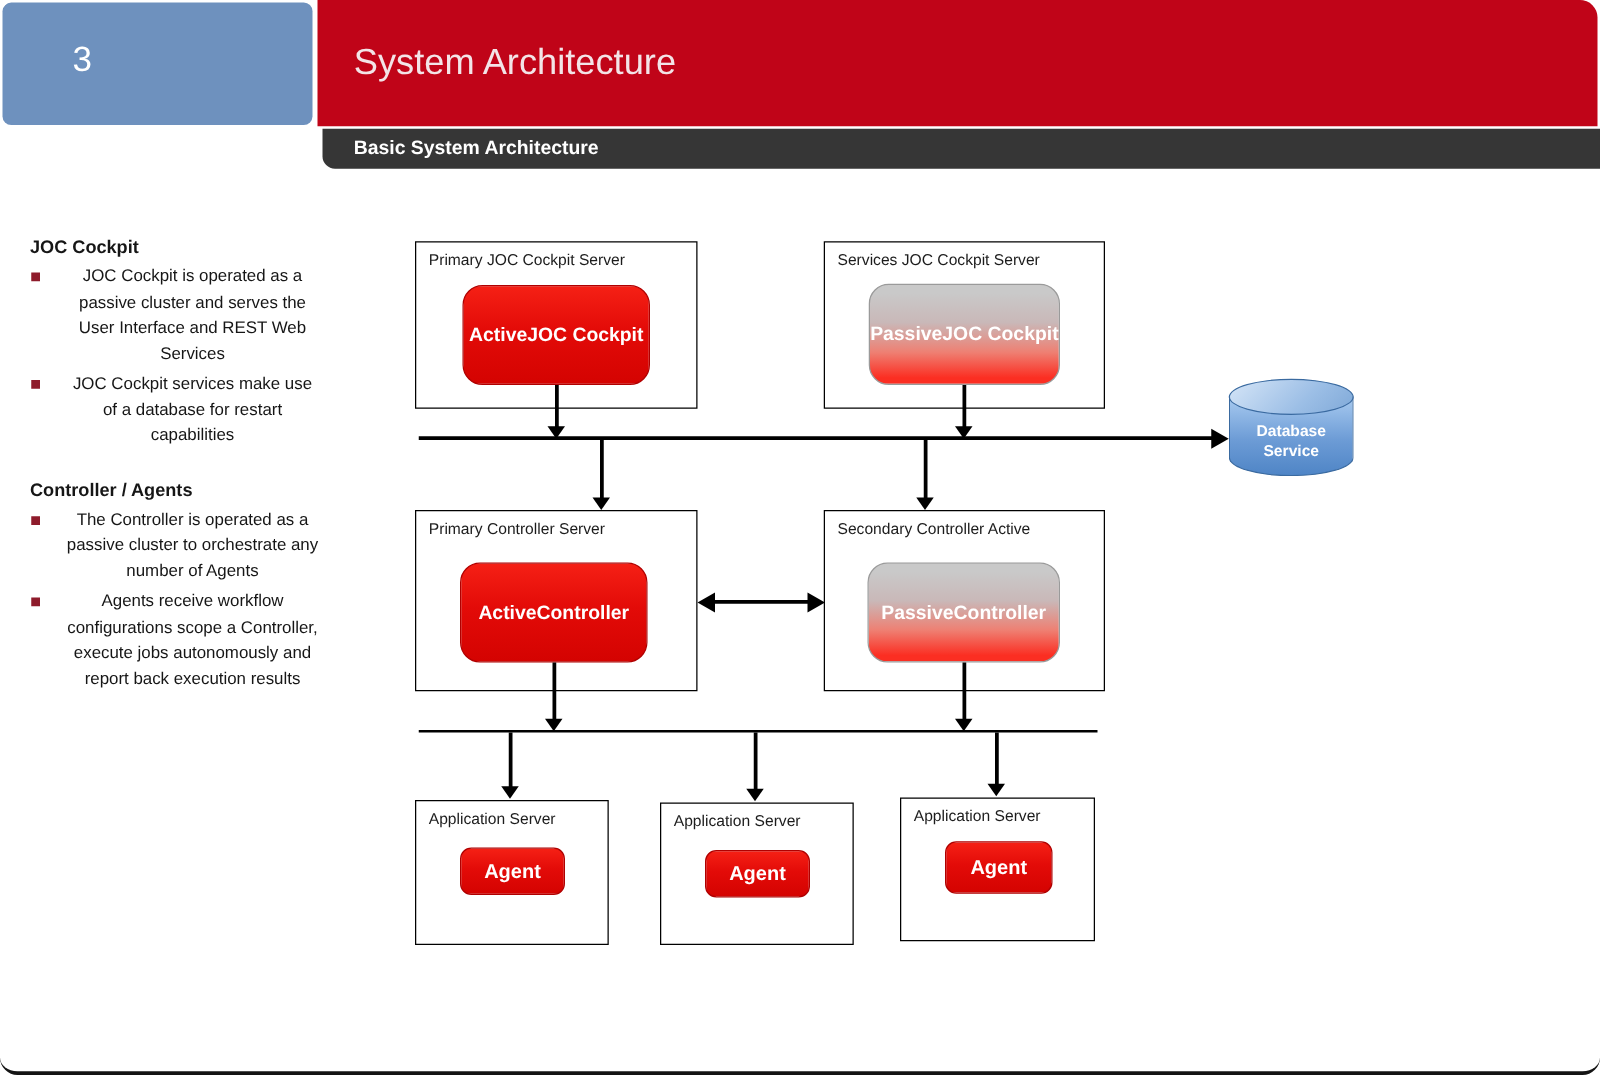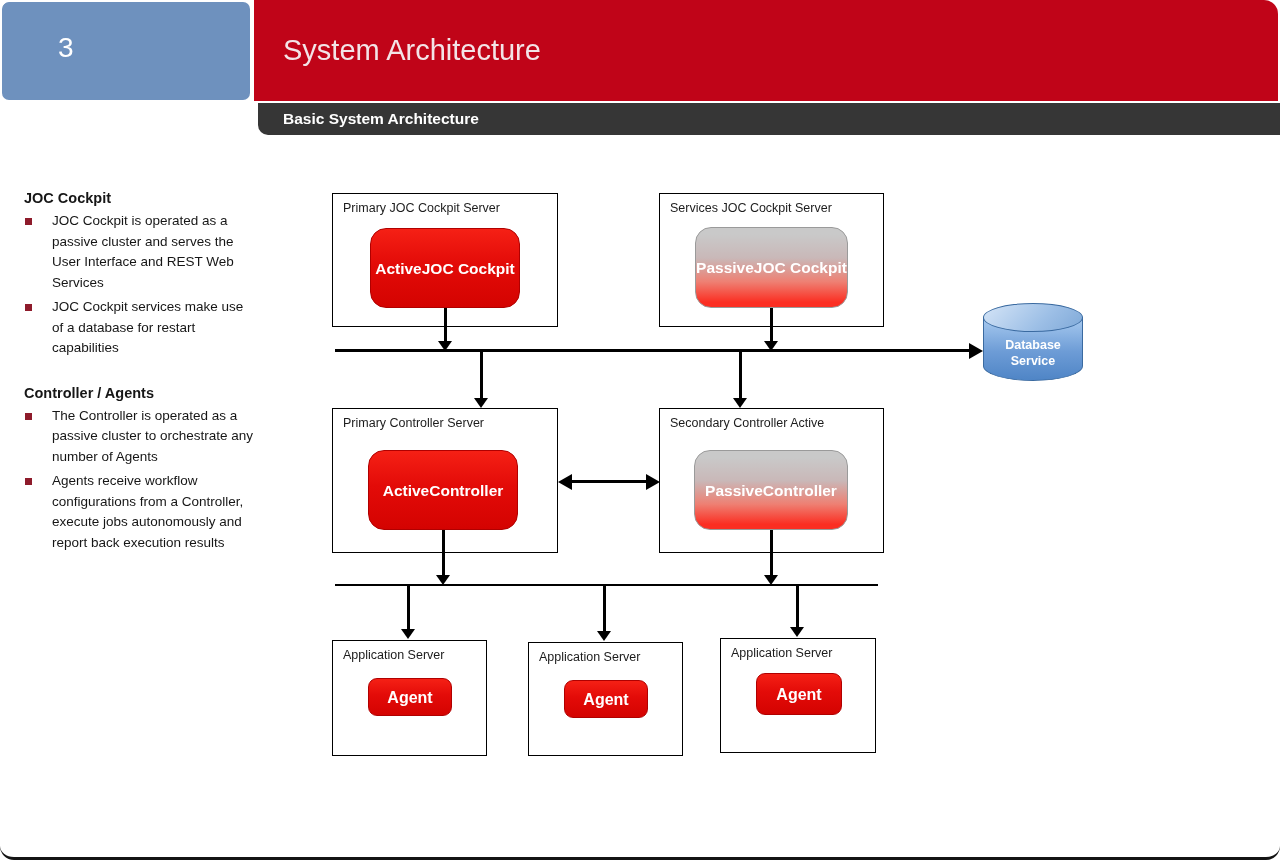--- a/index.html
+++ b/index.html
@@ -35,21 +35,21 @@
   }
   .subtitle-bar .subtitle {
     color:#ffffff; font-size:15.5px; font-weight:bold; padding-left:25px;
   }
 
   
   .sidebar { position:absolute; left:24px; top:190px; width:236px; color:#161616; }
   .section { margin-bottom:26px; }
   .section h3 { font-size:14.5px; font-weight:bold; margin-bottom:5px; }
   .bullet { position:relative; padding-left:28px; margin-bottom:4px;
-            font-size:13.5px; line-height:20.5px; width:232px; }
+            font-size:13.5px; line-height:20.5px; width:232px;text-align:center; }
   .bullet .sq { position:absolute; left:1px; top:7px; width:7px; height:7px;
                 background:#8E1B2B; }
 
   
   .server { position:absolute; background:#ffffff; border:1px solid #000000; }
   .server .lbl { font-size:12.5px; color:#1c1c1c; padding:7px 0 0 10px; white-space:nowrap; }
 
   .comp {
     position:absolute; display:flex; 
     align-items:center; justify-content:center;
@@ -124,21 +124,21 @@
       </div>
     </div>
     <div class="section">
       <h3>Controller / Agents</h3>
       <div class="bullet">
         <span class="sq"></span>
         <span>The Controller is operated as a passive cluster to orchestrate any number of Agents</span>
       </div>
       <div class="bullet">
         <span class="sq"></span>
-        <span>Agents receive workflow configurations from a Controller, execute jobs autonomously and report back execution results</span>
+        <span>Agents receive workflow configurations scope a Controller, execute jobs autonomously and report back execution results</span>
       </div>
     </div>
   </div>
 
   <div class="server" style="left:332px; top:193px; width:226px; height:134px;">
     <div class="lbl">Primary JOC Cockpit Server</div>
   </div>
   <div class="comp active" style="left:370px; top:228px; width:150px; height:80px;">
     <div>Active</div>
     <div>JOC Cockpit</div>

